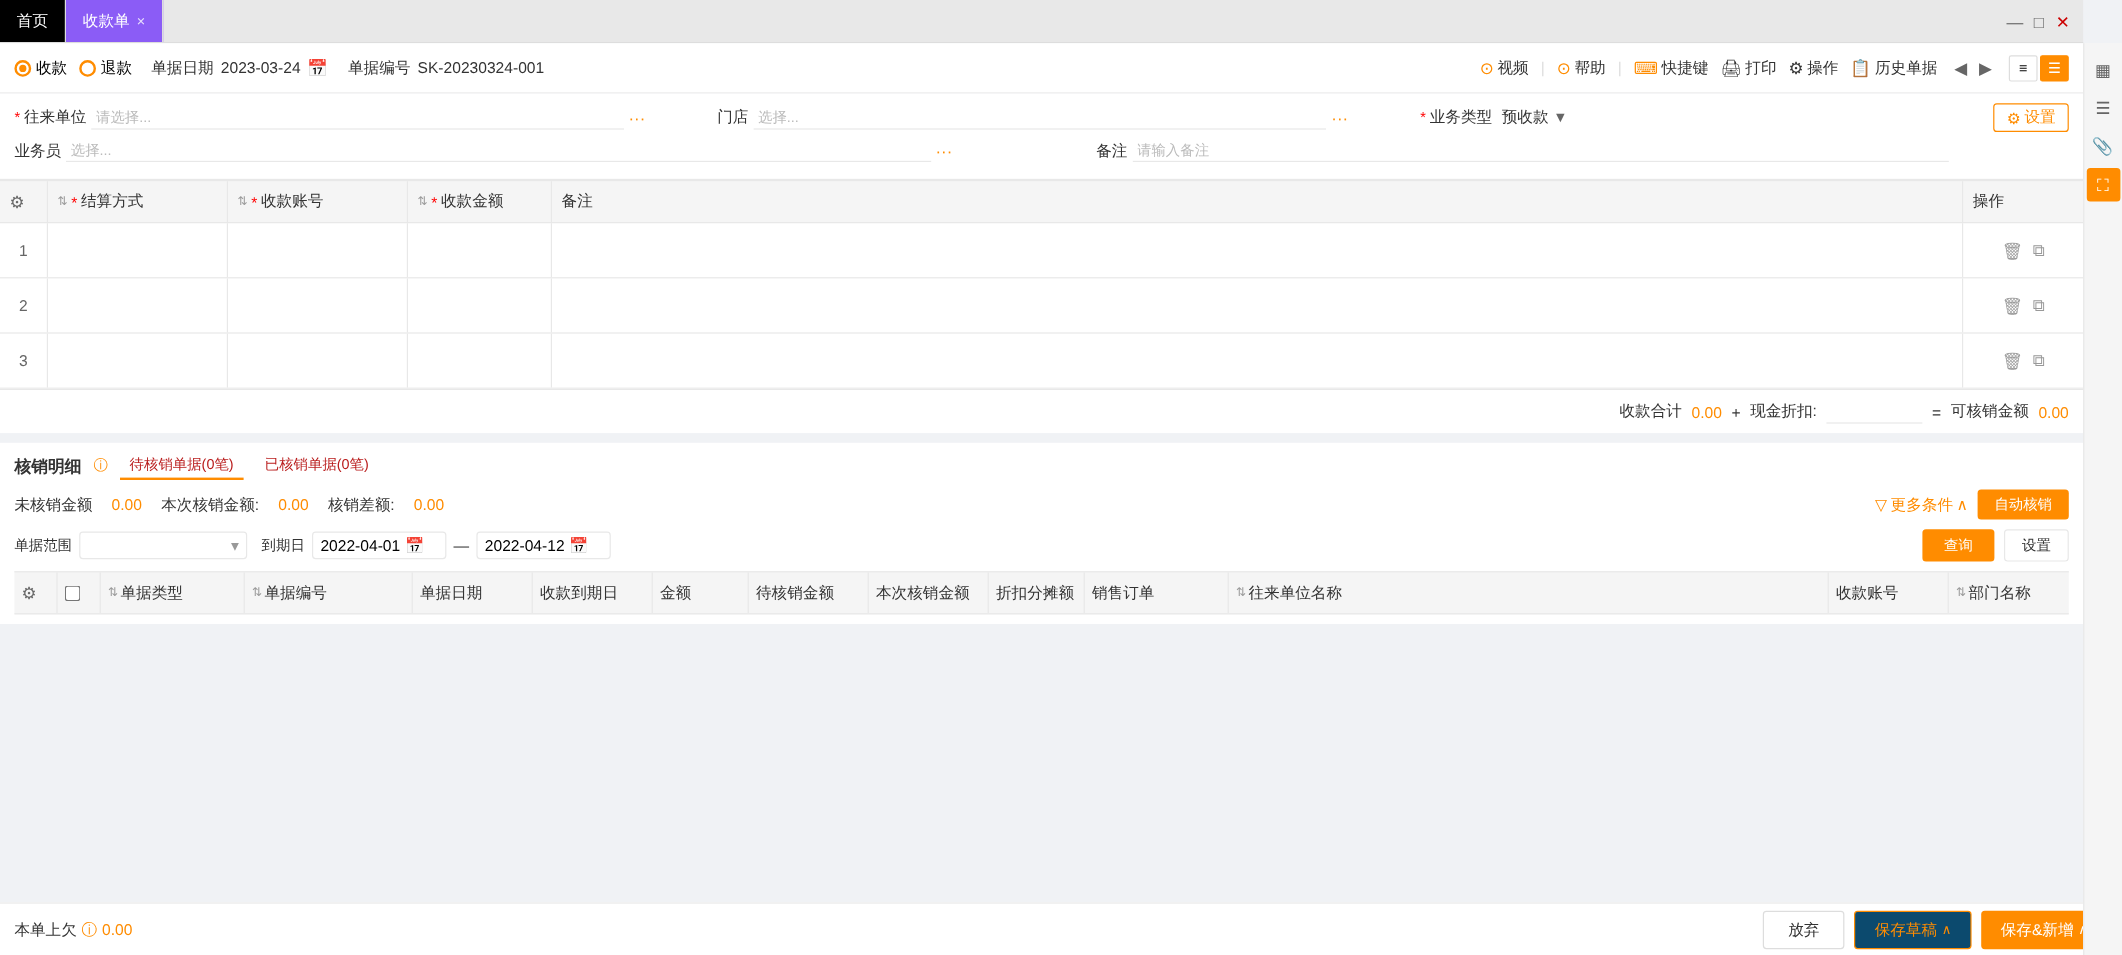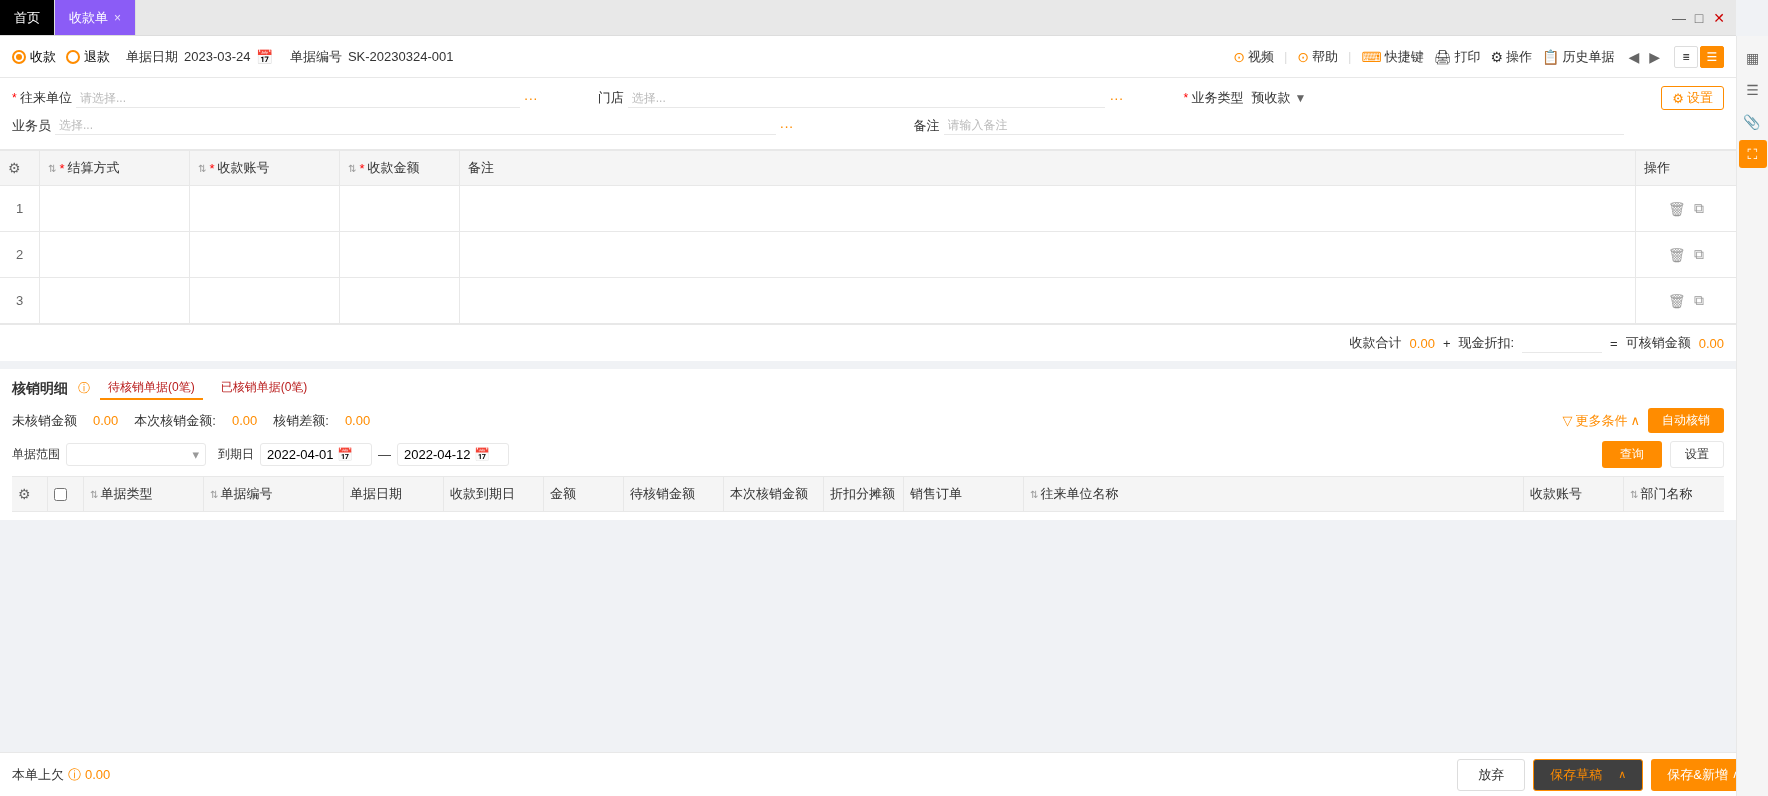--- a/index.html
+++ b/index.html
@@ -175,22 +175,22 @@
     }
     .footer-info { display: flex; align-items: center; gap: 4px; font-size: 12px; color: #333; }
     .footer-info-icon { color: #ff8c00; cursor: pointer; }
     .footer-info-val { color: #ff8c00; }
     .footer-right { margin-left: auto; display: flex; gap: 8px; }
     .btn-abandon {
       border: 1px solid #ddd; background: #fff; color: #333; padding: 6px 20px;
       border-radius: 3px; cursor: pointer; font-size: 13px;
     }
     .btn-save-draft {
-      border: 1px solid #ff8c00; background: #404040; color: #ff8c00; padding: 6px 16px;
-      border-radius: 3px; cursor: pointer; font-size: 13px; display: flex; align-items: center; gap: 16px; justify-content: space-between;
+      border: 1px solid #ff8c00; background: #0c4a6e; color: #ff8c00; padding: 6px 16px;
+      border-radius: 3px; cursor: pointer; font-size: 13px; display: flex; align-items: center; gap: 4px; justify-content: space-between;
     }
     .btn-save-new {
       background: #ff8c00; color: #fff; padding: 6px 16px;
       border: none; border-radius: 3px; cursor: pointer; font-size: 13px; display: flex; align-items: center; gap: 4px;
     }
     .btn-arrow { font-size: 11px; }
 
     
     .right-sidebar {
       position: fixed; right: 0; top: 36px; bottom: 0; width: 32px;

